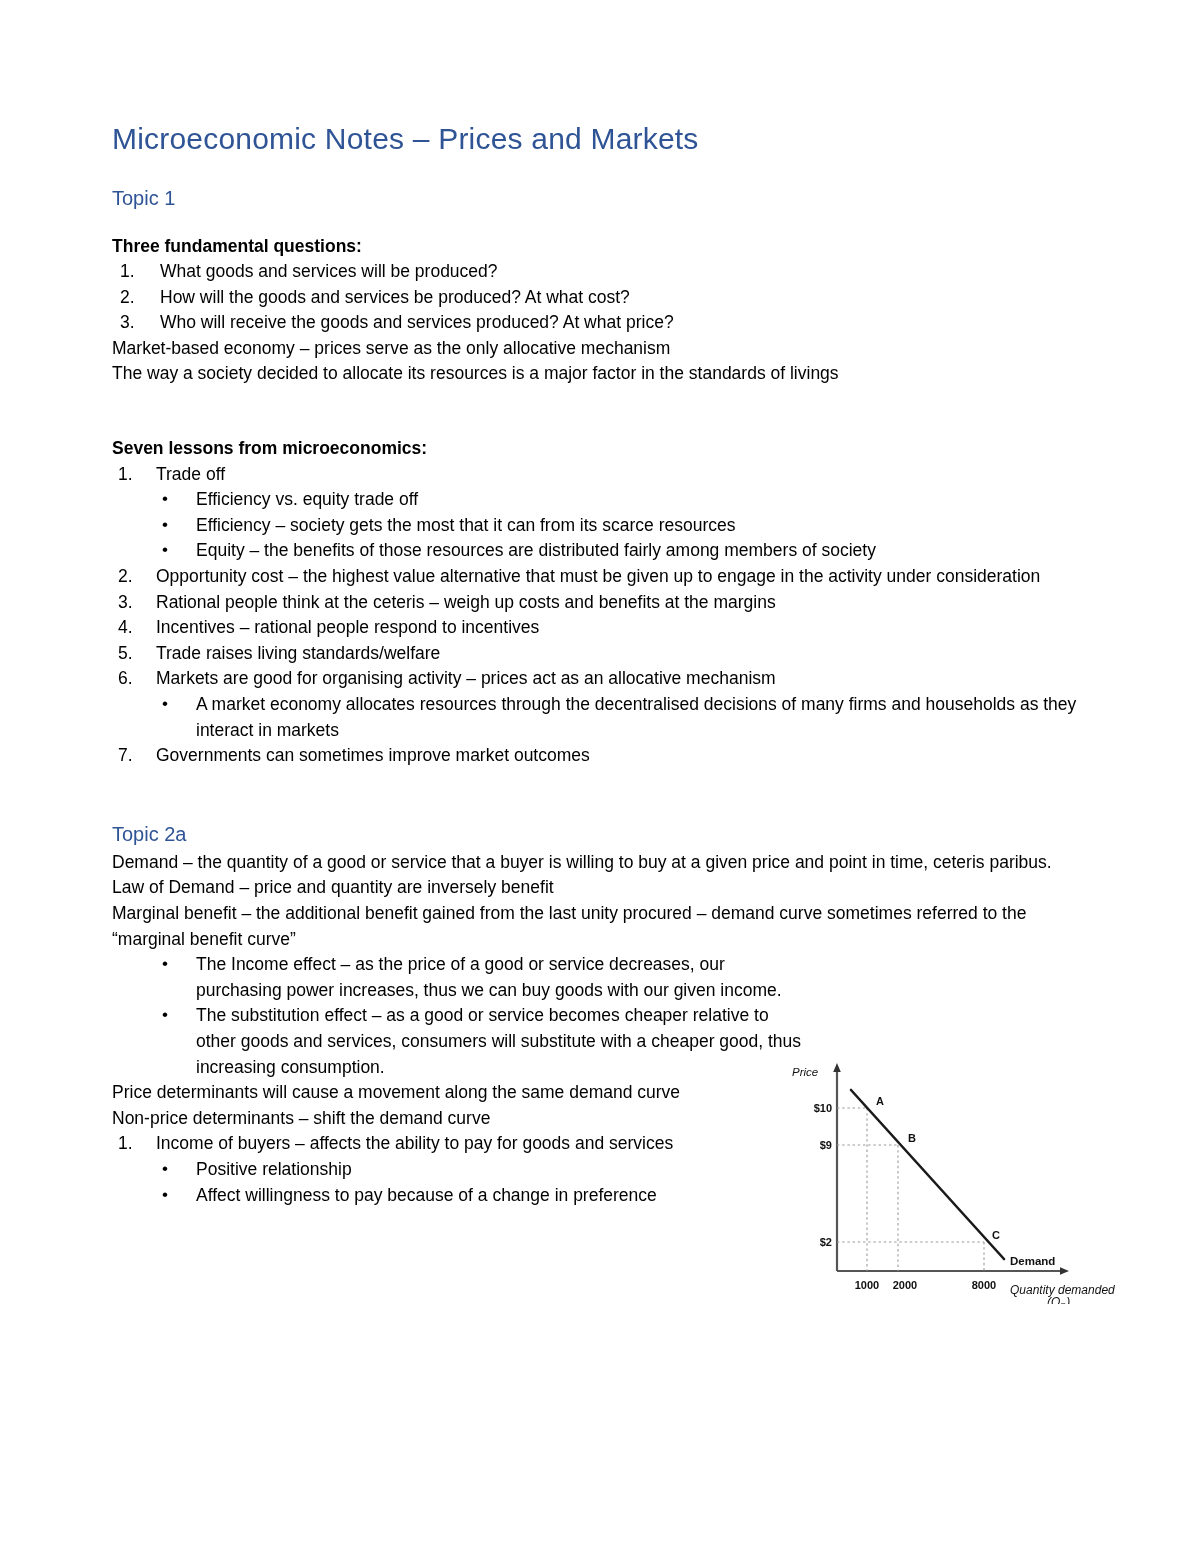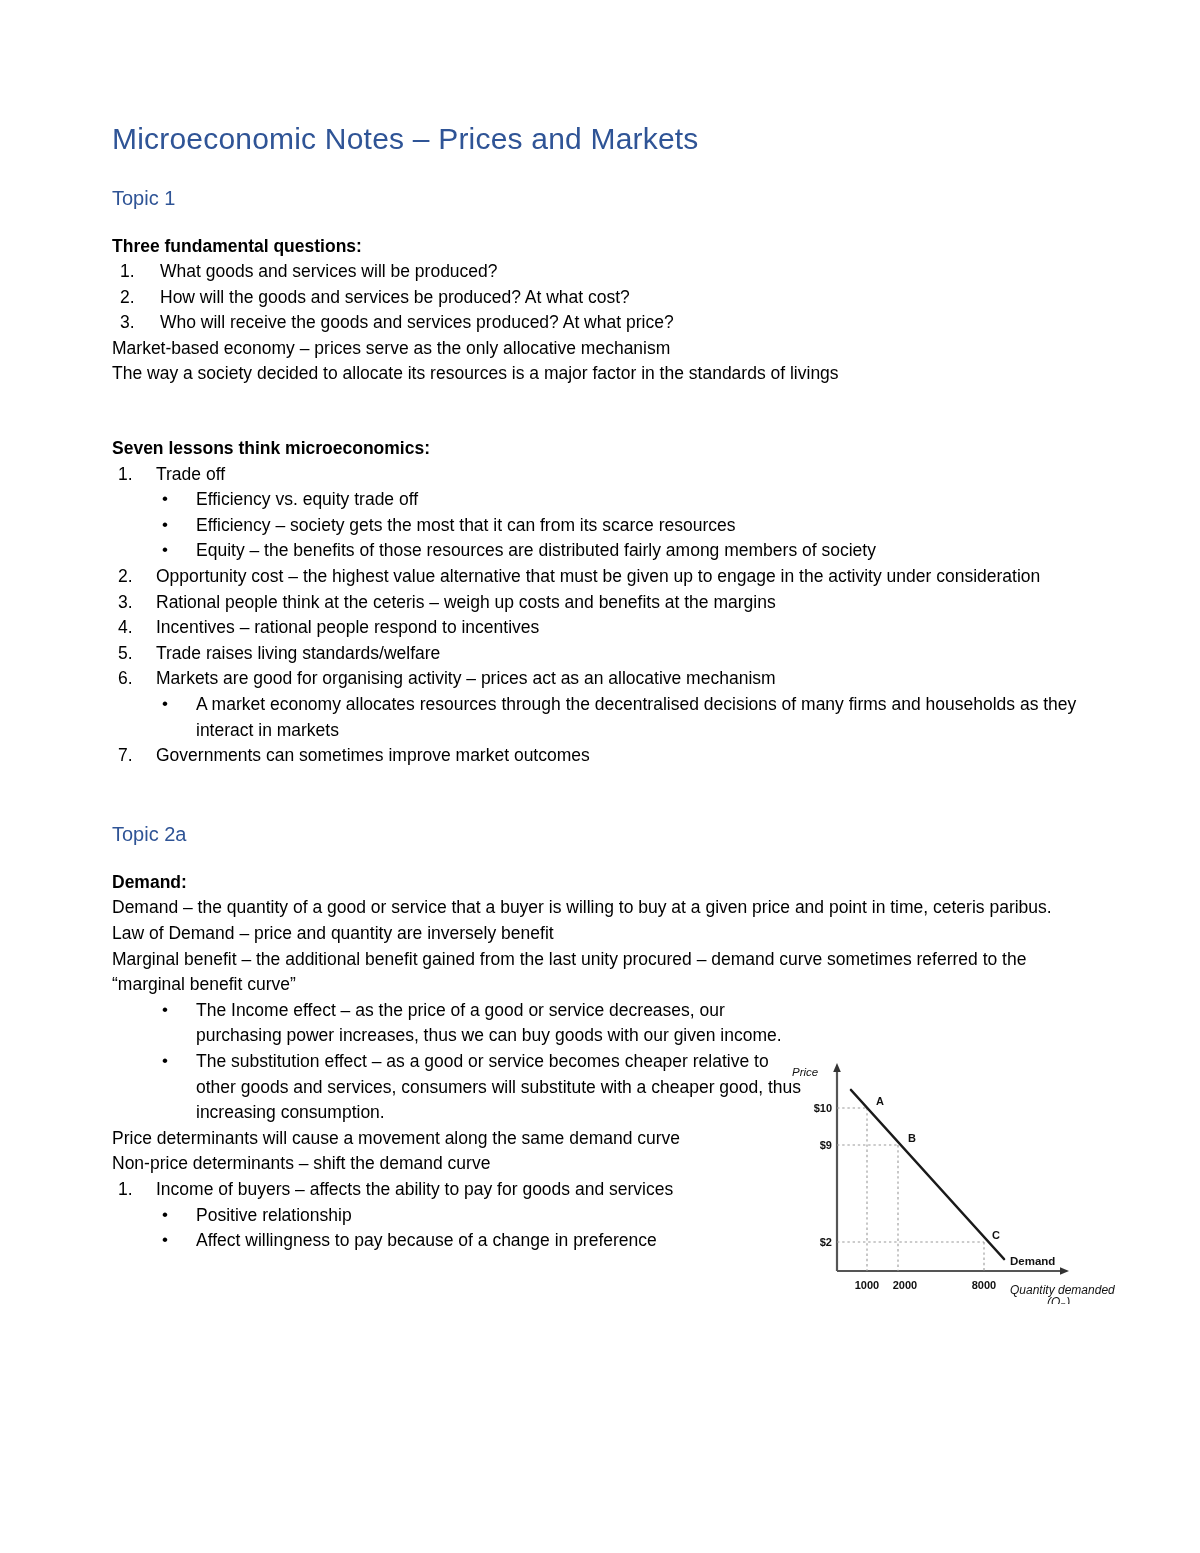--- a/index.html
+++ b/index.html
@@ -154,21 +154,21 @@
         <span class="marker">3.</span>
         <span>Who will receive the goods and services produced? At what price?</span>
       </li>
     </ol>
 
     <p class="body-line">Market-based economy – prices serve as the only allocative mechanism</p>
     <p class="body-line">The way a society decided to allocate its resources is a major factor in the standards of livings</p>
 
     <div class="gap"></div>
 
-    <p class="body-line bold">Seven lessons think microeconomics:</p>
+    <p class="body-line bold">Seven lessons from microeconomics:</p>
 
     <ol class="num-list tight">
       <li>
         <span class="marker">1.</span>
         <span>Trade off</span>
       </li>
     </ol>
     <ul class="bullets">
       <li>
         <span class="dot">•</span>
@@ -214,21 +214,20 @@
     </ul>
     <ol class="num-list tight">
       <li>
         <span class="marker">7.</span>
         <span>Governments can sometimes improve market outcomes</span>
       </li>
     </ol>
 
     <h2 class="section-heading spaced">Topic 2a</h2>
 
-    <p class="body-line bold">Demand:</p>
     <p class="body-line">Demand – the quantity of a good or service that a buyer is willing to buy at a given price and point in time, ceteris paribus.</p>
     <p class="body-line">Law of Demand – price and quantity are inversely benefit</p>
     <p class="body-line">Marginal benefit – the additional benefit gained from the last unity procured – demand curve sometimes referred to the “marginal benefit curve”</p>
 
     <div class="wrap-col">
       <ul class="bullets">
         <li>
           <span class="dot">•</span>
           <span>The Income effect – as the price of a good or service decreases, our purchasing power increases, thus we can buy goods with our given income.</span>
         </li>

